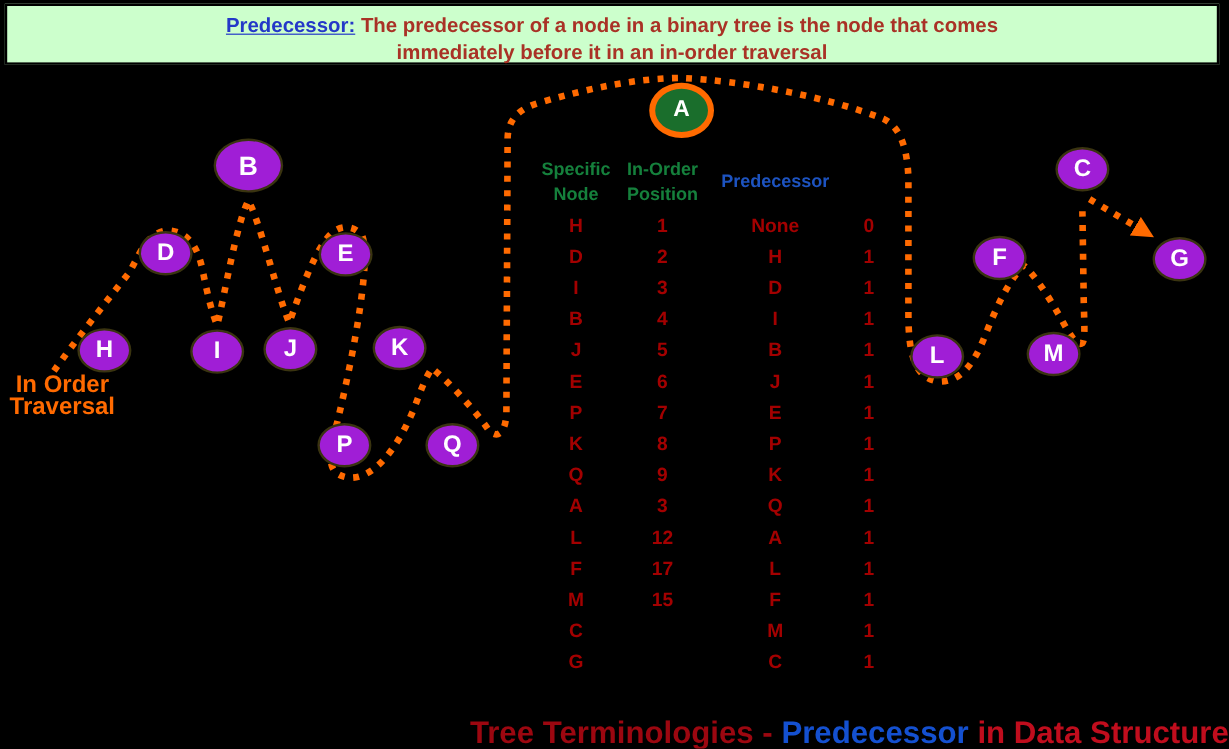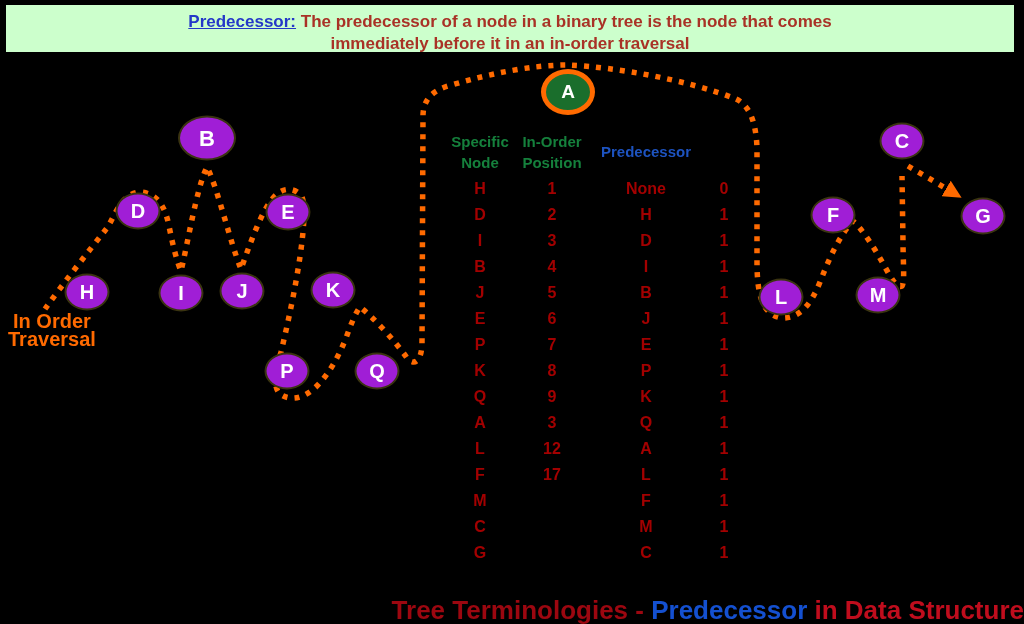--- a/index.html
+++ b/index.html
@@ -198,20 +198,21 @@
       <div class="cell">3</div>
       <div class="cell">4</div>
       <div class="cell">5</div>
       <div class="cell">6</div>
       <div class="cell">7</div>
       <div class="cell">8</div>
       <div class="cell">9</div>
       <div class="cell">3</div>
       <div class="cell">12</div>
       <div class="cell">17</div>
+      <div class="cell">15</div>
     </div>
   <div class="tcol" style="left:596px" id="col-predecessor">
       <div class="cell">None</div>
       <div class="cell">H</div>
       <div class="cell">D</div>
       <div class="cell">I</div>
       <div class="cell">B</div>
       <div class="cell">J</div>
       <div class="cell">E</div>
       <div class="cell">P</div>

